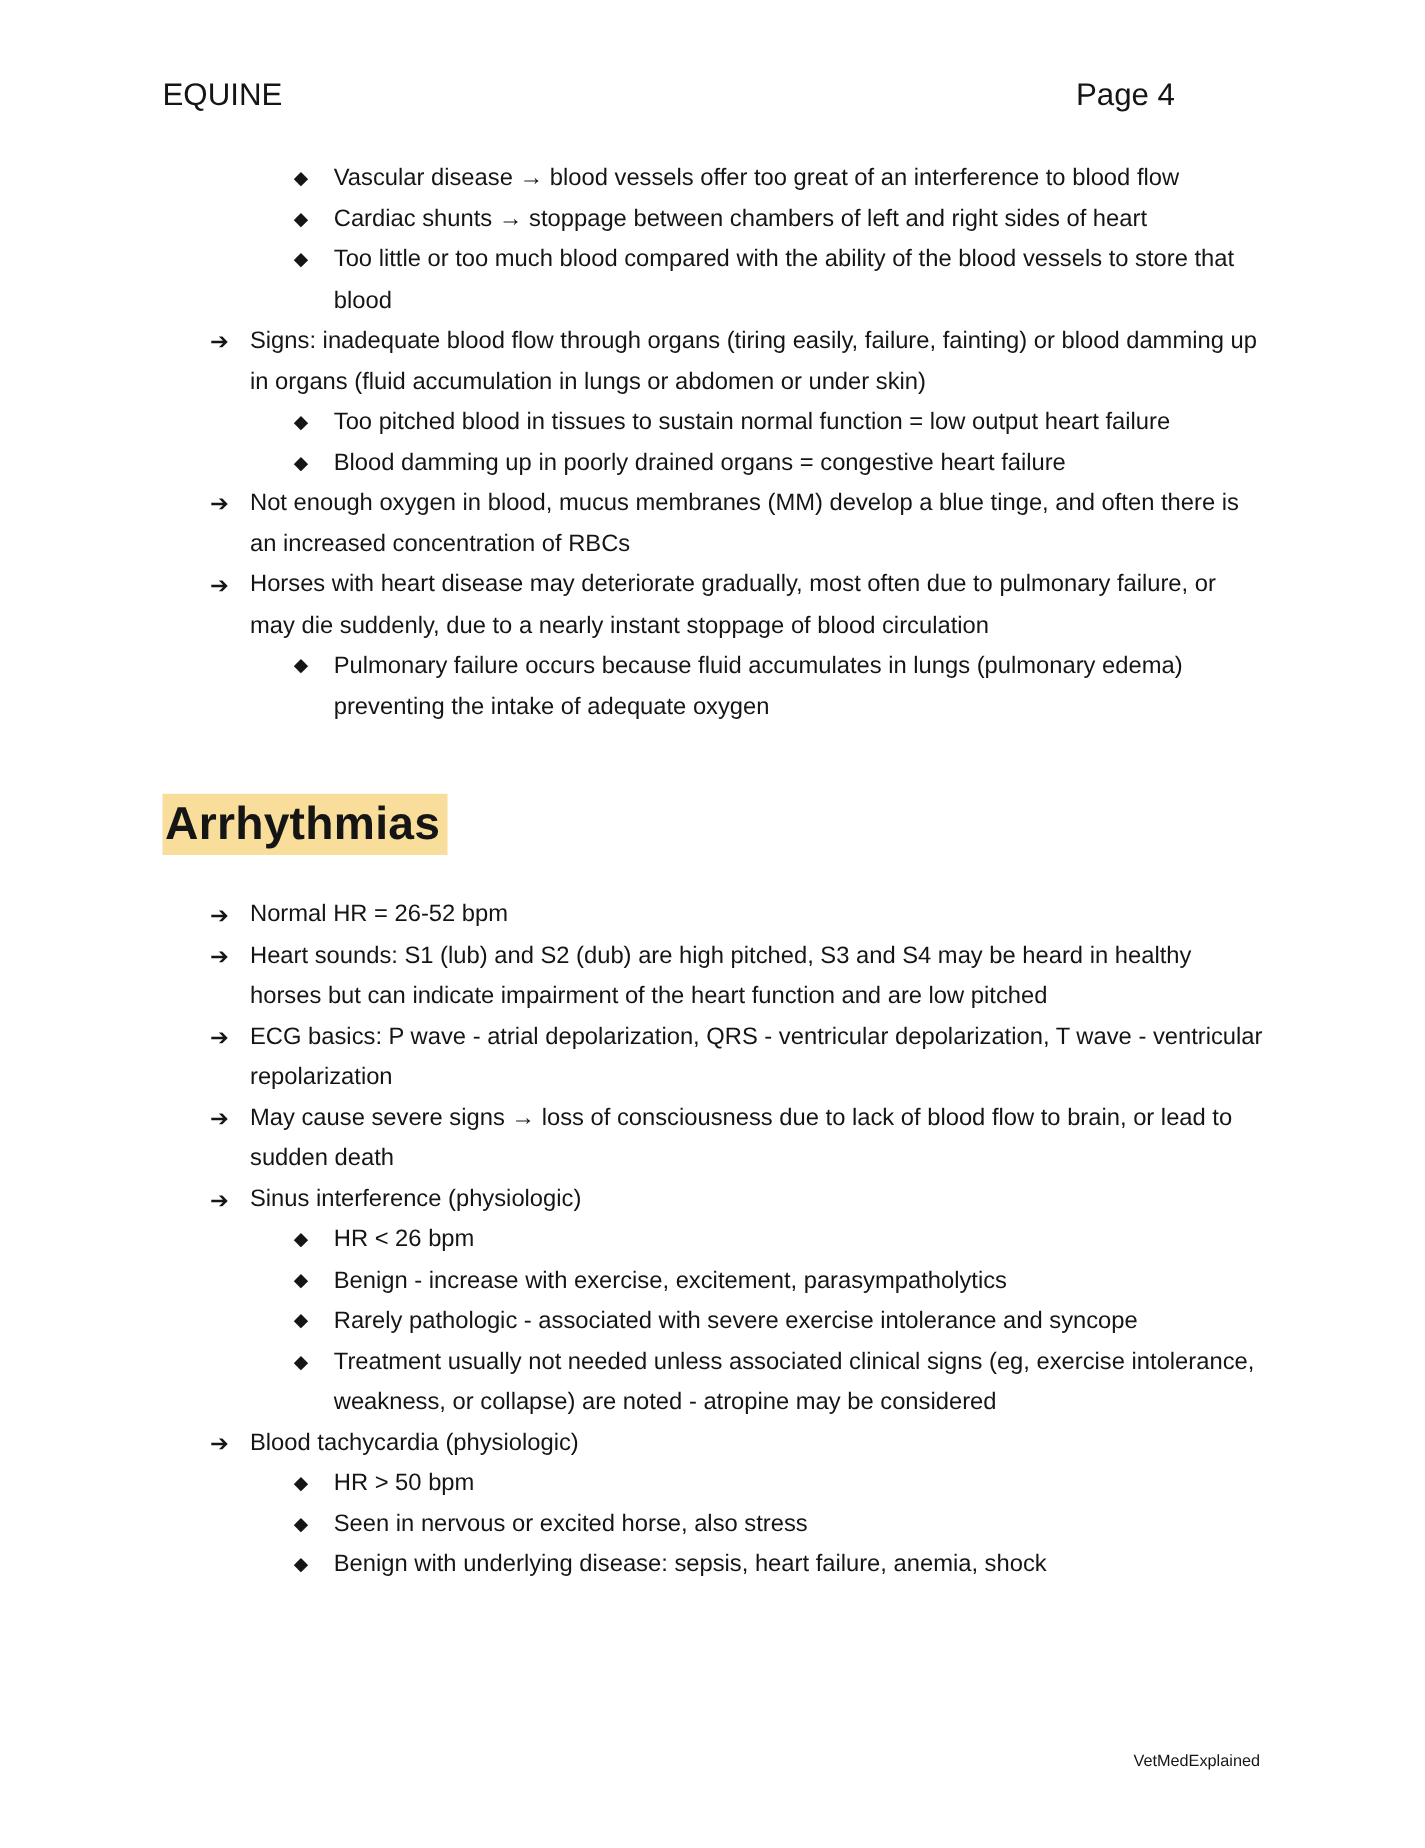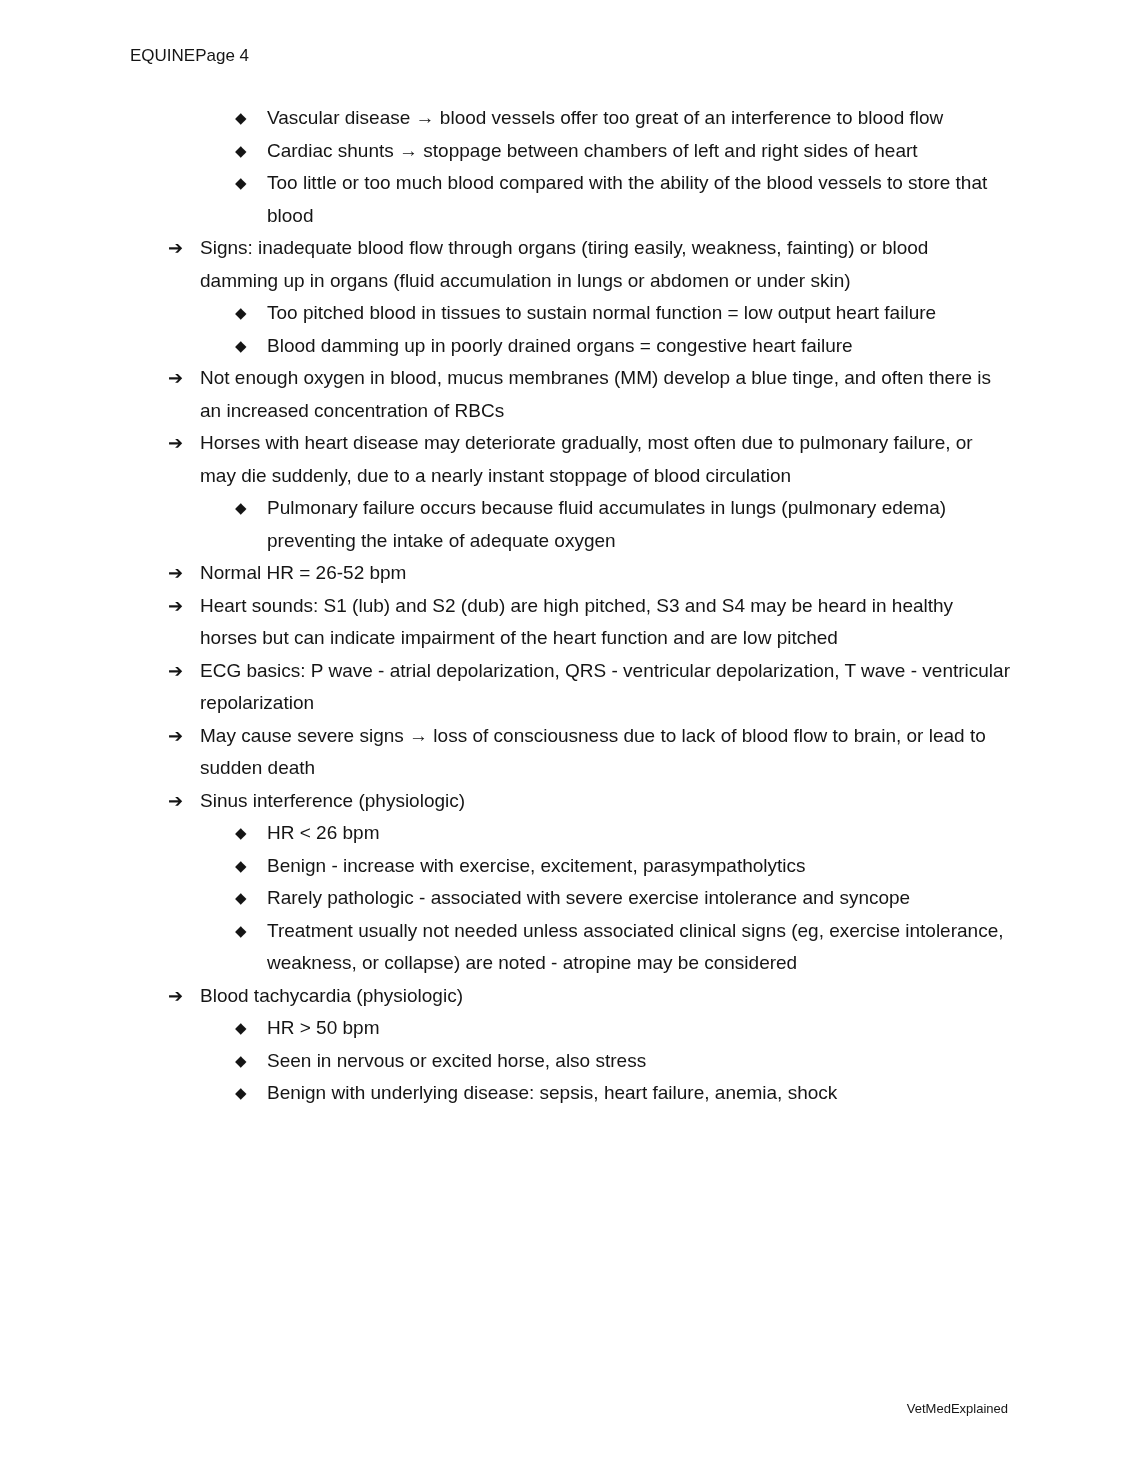--- a/index.html
+++ b/index.html
@@ -9,24 +9,24 @@
     width: 1140px;
     height: 1478px;
     margin: 0 auto;
     background: var(--page-bg, #ffffff);
     color: var(--text, #151515);
     font-family: "Liberation Sans", sans-serif;
     overflow: hidden;
   }
   .header {
     display: flex;
-    justify-content: flex-start;
+    justify-content: space-between;
     align-items: baseline;
-    padding: 46px 200px 0 130px;
-    font-size: 17px;
+    padding: 62px 200px 0 130px;
+    font-size: 25px;
     font-weight: 500;
   }
   .header .page-num { font-weight: 400; }
   .content {
     padding: 36px 130px 0 130px;
   }
   .li {
     display: flex;
     align-items: flex-start;
     font-size: 19px;
@@ -75,21 +75,21 @@
       <div class="li lvl2">
         <span class="bullet">◆</span>
         <span class="txt">Cardiac shunts → stoppage between chambers of left and right sides of heart</span>
       </div>
       <div class="li lvl2">
         <span class="bullet">◆</span>
         <span class="txt">Too little or too much blood compared with the ability of the blood vessels to store that blood</span>
       </div>
       <div class="li lvl1">
         <span class="bullet">➔</span>
-        <span class="txt">Signs: inadequate blood flow through organs (tiring easily, weakness, fainting) or blood damming up in organs (fluid accumulation in lungs or abdomen or under skin)</span>
+        <span class="txt">Signs: inadequate blood flow through organs (tiring easily, failure, fainting) or blood damming up in organs (fluid accumulation in lungs or abdomen or under skin)</span>
       </div>
       <div class="li lvl2">
         <span class="bullet">◆</span>
         <span class="txt">Too pitched blood in tissues to sustain normal function = low output heart failure</span>
       </div>
       <div class="li lvl2">
         <span class="bullet">◆</span>
         <span class="txt">Blood damming up in poorly drained organs = congestive heart failure</span>
       </div>
       <div class="li lvl1">
@@ -97,20 +97,21 @@
         <span class="txt">Not enough oxygen in blood, mucus membranes (MM) develop a blue tinge, and often there is an increased concentration of RBCs</span>
       </div>
       <div class="li lvl1">
         <span class="bullet">➔</span>
         <span class="txt">Horses with heart disease may deteriorate gradually, most often due to pulmonary failure, or may die suddenly, due to a nearly instant stoppage of blood circulation</span>
       </div>
       <div class="li lvl2">
         <span class="bullet">◆</span>
         <span class="txt">Pulmonary failure occurs because fluid accumulates in lungs (pulmonary edema) preventing the intake of adequate oxygen</span>
       </div>
+      <h1 class="heading"><span class="hl">Arrhythmias</span></h1>
       <div class="li lvl1">
         <span class="bullet">➔</span>
         <span class="txt">Normal HR = 26-52 bpm</span>
       </div>
       <div class="li lvl1">
         <span class="bullet">➔</span>
         <span class="txt">Heart sounds: S1 (lub) and S2 (dub) are high pitched, S3 and S4 may be heard in healthy horses but can indicate impairment of the heart function and are low pitched</span>
       </div>
       <div class="li lvl1">
         <span class="bullet">➔</span>

